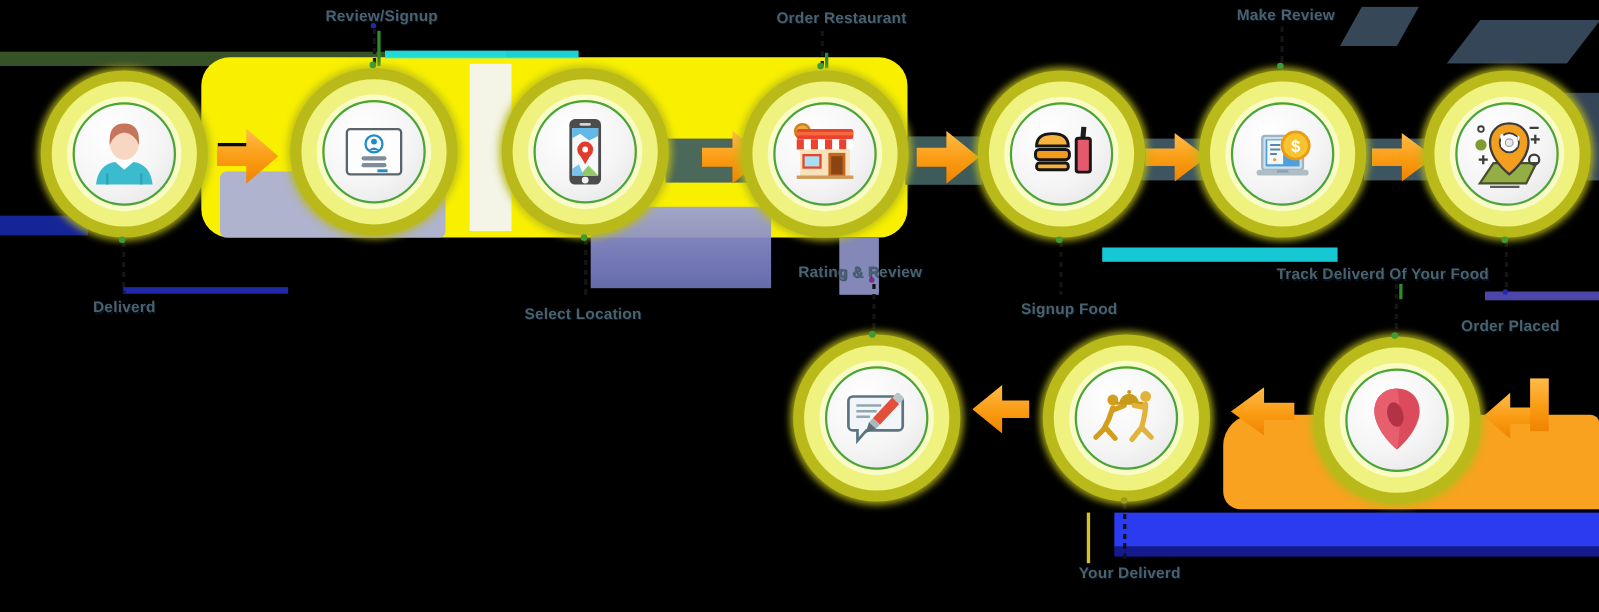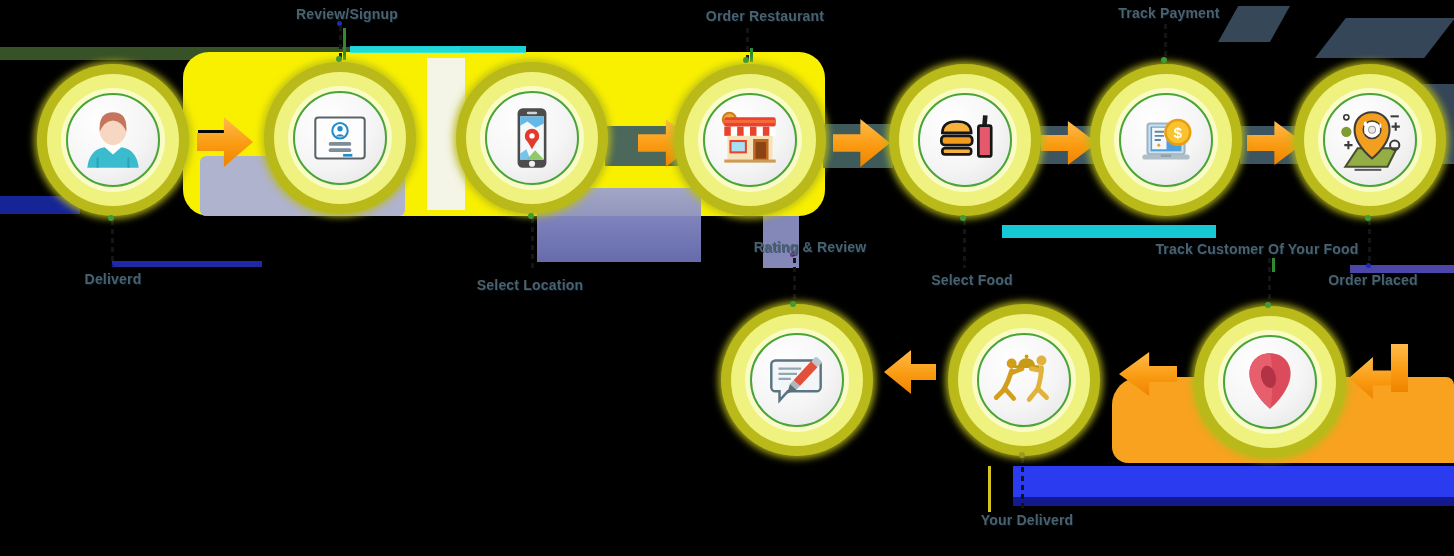--- a/index.html
+++ b/index.html
@@ -246,20 +246,20 @@
         <path d="M35 7 C20 7 12 20 16 34 C19.5 46 29 56 35 61 C38 52 38 14 35 7 Z" fill="#e8626f" opacity=".9"></path>
         <ellipse cx="33.5" cy="30" rx="7" ry="11" fill="#b33346" transform="rotate(-14 33.5 30)"></ellipse>
       </svg>
     </div>
   </div>
 
   <div class="label" style="left:113px;top:271px">Deliverd</div>
   <div class="label" style="left:347px;top:6px">Review/Signup</div>
   <div class="label" style="left:530px;top:277px">Select Location</div>
   <div class="label" style="left:765px;top:8px">Order Restaurant</div>
-  <div class="label" style="left:972px;top:272px">Select Food</div>
-  <div class="label" style="left:1169px;top:5px">Track Payment</div>
-  <div class="label" style="left:1373px;top:272px">Order Placed</div>
-  <div class="label" style="left:810px;top:239px">Rating &amp; Review</div>
+  <div class="label" style="left:972px;top:272px">Signup Food</div>
+  <div class="label" style="left:1169px;top:5px">Make Review</div>
+  <div class="label" style="left:1373px;top:288px">Order Placed</div>
+  <div class="label" style="left:782px;top:239px">Rating &amp; Review</div>
   <div class="label" style="left:1027px;top:512px">Your Deliverd</div>
-  <div class="label" style="left:1257px;top:241px">Track Customer Of Your Food</div>
+  <div class="label" style="left:1257px;top:241px">Track Deliverd Of Your Food</div>
 
 </div>
 
 </body></html>

